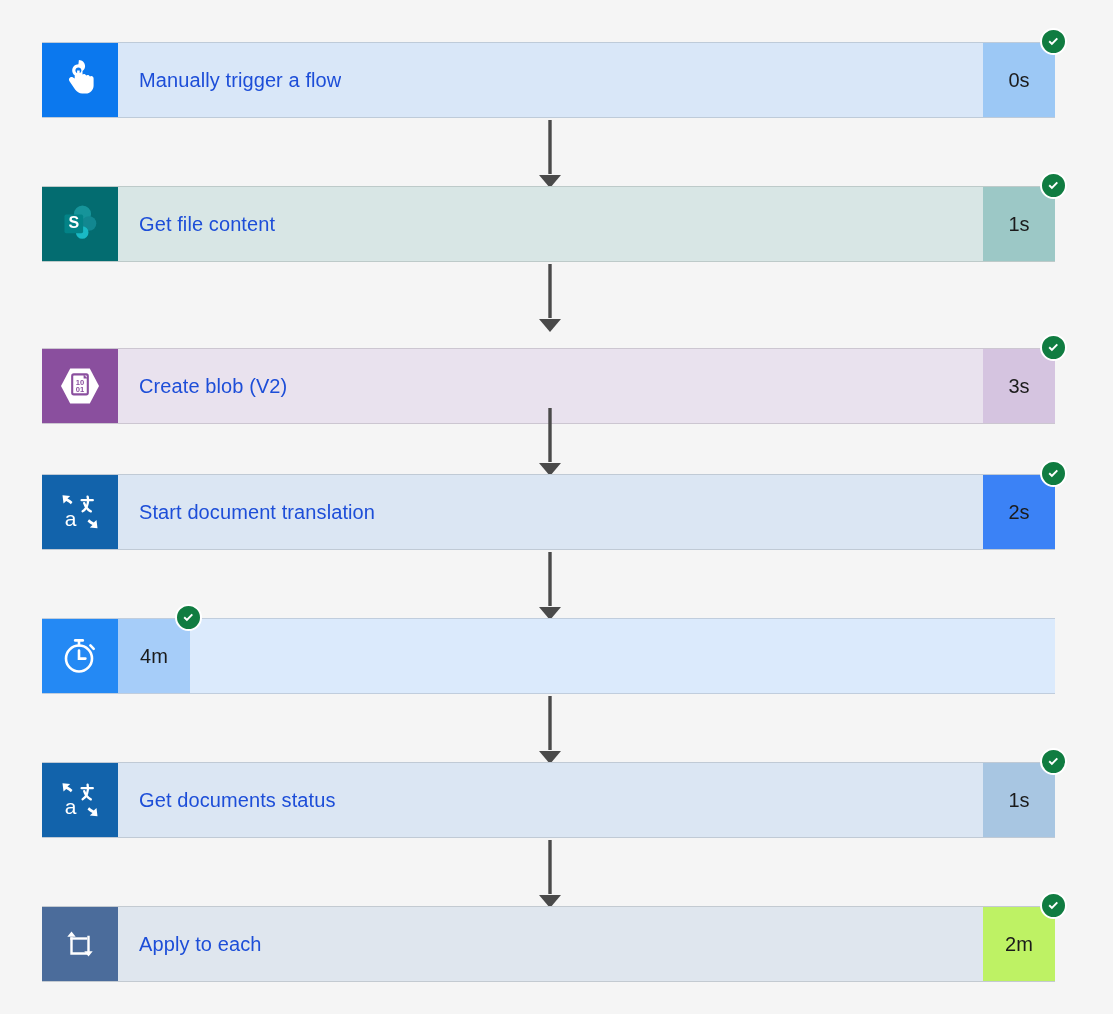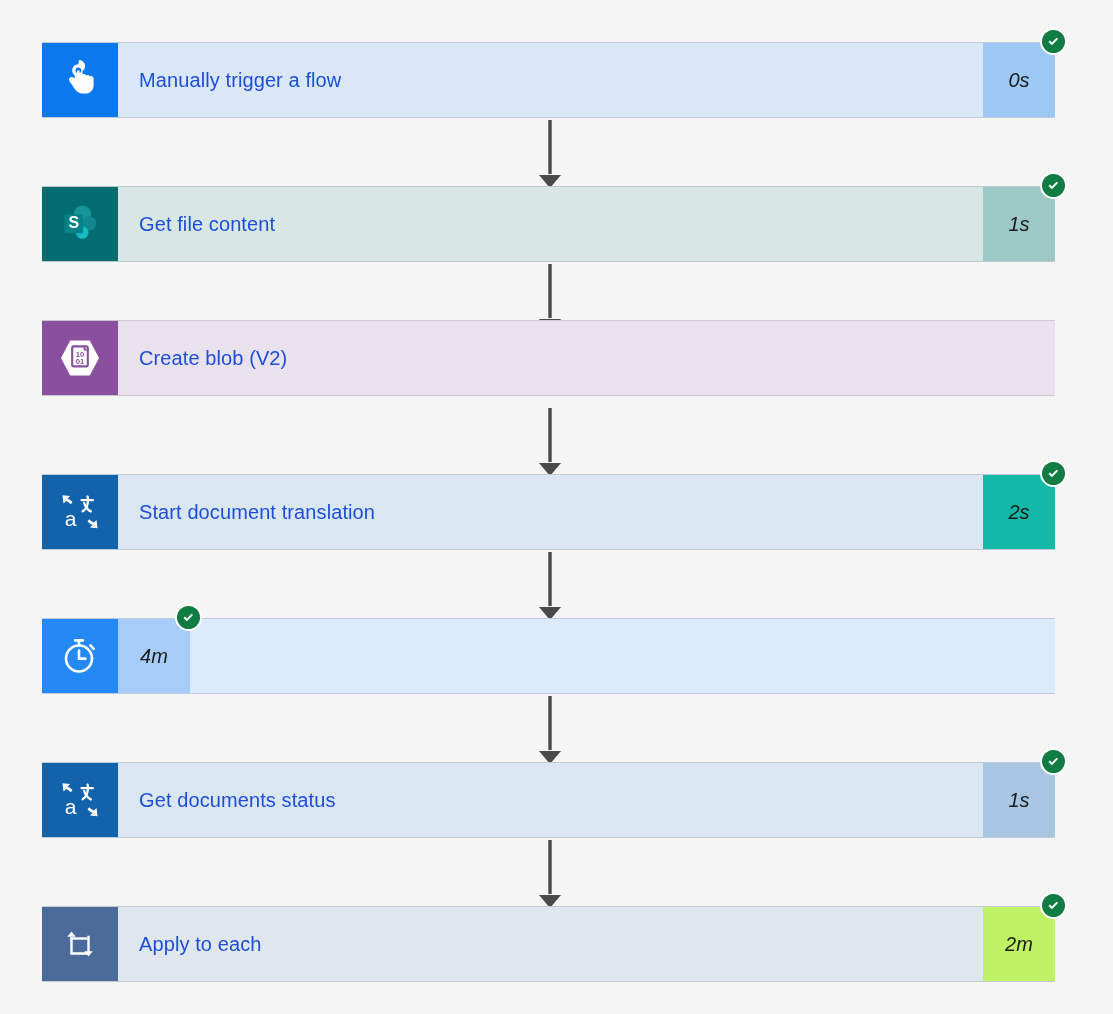--- a/index.html
+++ b/index.html
@@ -63,21 +63,20 @@
     position: relative;
     flex: 0 0 72px;
     width: 72px;
     height: 100%;
     display: flex;
     align-items: center;
     justify-content: center;
     font-size: 20px;
     line-height: 24px;
     color: #1b1b1b;
-    font-style: italic;
   }
 
   
   .status-badge {
     position: absolute;
     top: -15px;
     right: -12px;
     width: 27px;
     height: 27px;
     border-radius: 50%;
@@ -148,32 +147,40 @@
   </svg>
         </div>
       </div>
     </div>
     <div class="connector" style="top: 264px;">
       <svg width="28" height="68" viewBox="0 0 28 68" aria-hidden="true">
     <path d="M14 0v54" stroke="#4a4a4a" stroke-width="3.4" fill="none"></path>
     <path d="M14 68l-11-13h22z" fill="#4a4a4a"></path>
   </svg>
     </div>
-    <div class="action-row" style="top: 320px; background: rgb(233, 226, 238);">
+    <div class="action-row" style="top: 348px; background: rgb(233, 226, 238);">
       <div class="row-icon" style="background: rgb(138, 79, 158);">
         <svg width="48" height="48" viewBox="0 0 48 48" aria-hidden="true">
         <path fill="#ffffff" d="M14.2 6.5h19.6L43 24l-9.2 17.5H14.2L5 24z"></path>
         <rect x="16.2" y="12.4" width="15.6" height="20" rx="1.6" fill="none" stroke="#8a4f9e" stroke-width="2.1"></rect>
         <path d="M27.6 12.4l4.2 4.2h-4.2z" fill="#8a4f9e"></path>
         <text x="24" y="22.6" font-family="'Liberation Sans',sans-serif" font-size="7.6" font-weight="bold" fill="#8a4f9e" text-anchor="middle">10</text>
         <text x="24" y="30.2" font-family="'Liberation Sans',sans-serif" font-size="7.6" font-weight="bold" fill="#8a4f9e" text-anchor="middle">01</text>
       </svg>
       </div>
       <div class="row-body">
         <span class="row-title">Create blob (V2)</span>
+      </div>
+      <div class="row-duration" style="background: rgb(213, 196, 224);">
+        <span>3s</span>
+        <div class="status-badge" title="Succeeded" style="background: rgb(16, 124, 65);">
+          <svg width="15" height="15" viewBox="0 0 16 16" aria-hidden="true">
+    <path d="M6.3 11.9L2.7 8.4l1.4-1.5 2.2 2.1 5-5.1 1.5 1.4z" fill="#ffffff"></path>
+  </svg>
+        </div>
       </div>
     </div>
     <div class="connector" style="top: 408px;">
       <svg width="28" height="68" viewBox="0 0 28 68" aria-hidden="true">
     <path d="M14 0v54" stroke="#4a4a4a" stroke-width="3.4" fill="none"></path>
     <path d="M14 68l-11-13h22z" fill="#4a4a4a"></path>
   </svg>
     </div>
     <div class="action-row" style="top: 474px; background: rgb(219, 230, 243);">
       <div class="row-icon" style="background: rgb(18, 99, 171);">
@@ -184,21 +191,21 @@
         <g fill="none" stroke="#ffffff" stroke-width="2.3" stroke-linecap="round">
           <path d="M24.6 11.2h11.2"></path>
           <path d="M30.6 7.6c.8 3 .5 6.5-.6 9.3-1 2.6-2.6 4.4-4.4 5.3"></path>
           <path d="M27.2 14.2c1.1 3.6 3.4 6.6 6.6 8.2"></path>
         </g>
       </svg>
       </div>
       <div class="row-body">
         <span class="row-title">Start document translation</span>
       </div>
-      <div class="row-duration" style="background: #14b8a6;">
+      <div class="row-duration" style="background: #3b82f6;">
         <span>2s</span>
         <div class="status-badge" title="Succeeded" style="background: rgb(16, 124, 65);">
           <svg width="15" height="15" viewBox="0 0 16 16" aria-hidden="true">
     <path d="M6.3 11.9L2.7 8.4l1.4-1.5 2.2 2.1 5-5.1 1.5 1.4z" fill="#ffffff"></path>
   </svg>
         </div>
       </div>
     </div>
     <div class="connector" style="top: 552px;">
       <svg width="28" height="68" viewBox="0 0 28 68" aria-hidden="true">

